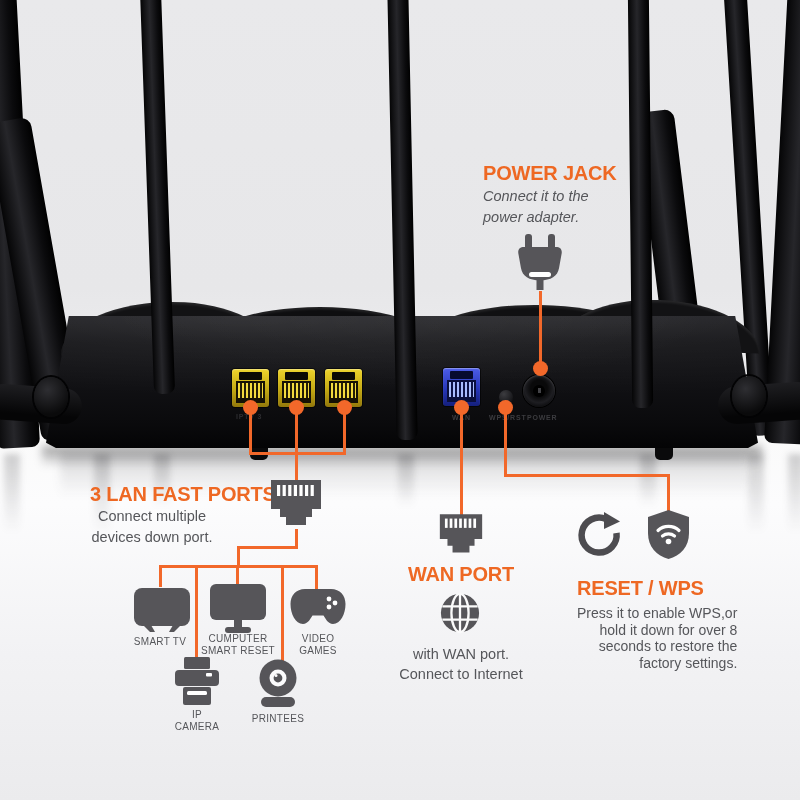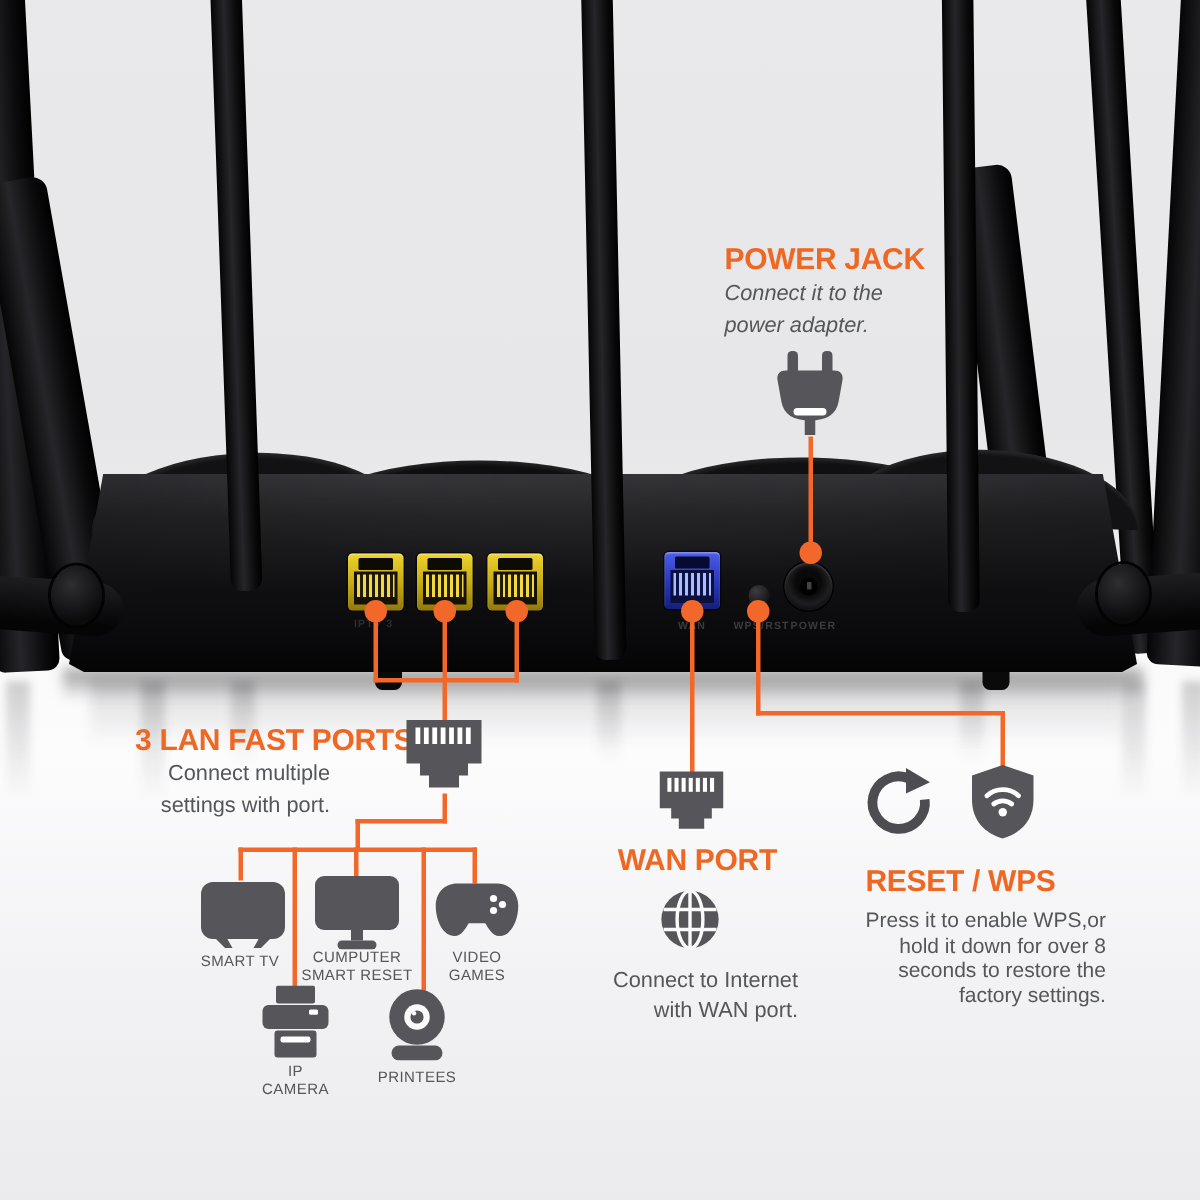--- a/index.html
+++ b/index.html
@@ -39,21 +39,21 @@
   .rj45.wan .pins{background:repeating-linear-gradient(90deg,#a9bdff 0 2px,#0d1346 2px 4px);}
   .plabel{position:absolute;color:#6a6a6f;opacity:.5;font-size:7px;font-weight:bold;letter-spacing:.8px;white-space:nowrap;}
   
   .line{position:absolute;background:var(--accent);}
   .dot{position:absolute;width:15px;height:15px;border-radius:50%;background:var(--accent);}
   .icon{position:absolute;line-height:0;}
   
   .head{position:absolute;color:var(--head);font-weight:bold;font-size:20px;letter-spacing:-.2px;white-space:nowrap;}
   .desc{position:absolute;color:var(--txt);font-size:14.5px;line-height:21px;white-space:nowrap;}
   .desc.small{font-size:14px;line-height:16.5px;}
-  .desc.center,.head.center{text-align:right;}
+  .desc.center,.head.center{text-align:center;}
   .devlabel{position:absolute;color:var(--txt);font-size:10px;line-height:11.5px;letter-spacing:.3px;text-align:center;white-space:nowrap;}
   
   .shadowband{position:absolute;filter:blur(4px);}
   .aref{position:absolute;top:454px;width:16px;height:88px;filter:blur(3px);
     background:linear-gradient(180deg,rgba(30,30,34,.20),rgba(30,30,34,0) 90%);}
 </style>
 </head>
 <body>
 
 <div id="stage">
@@ -163,21 +163,21 @@
   </div>
   <div class="head" style="left:483px;top:162px;">POWER JACK</div>
   <div class="desc" style="left:483px;top:186px;font-style:italic;">
     <div>Connect it to the</div>
     <div>power adapter.</div>
   </div>
 
   <div class="head" style="left:90px;top:483px;">3 LAN FAST PORTS</div>
   <div class="desc center" style="left:84px;top:506px;width:136px;">
     <div>Connect multiple</div>
-    <div>settings with port.</div>
+    <div>devices down port.</div>
   </div>
   <div class="icon" style="left:270px;top:480px;z-index:9;">
     <svg width="52" height="50" viewBox="0 0 52 50">
       <path fill="#565559" d="M1,0 h50 v29 h-9 v8 h-6 v8 H16 v-8 h-6 v-8 H1 z"></path>
       <g fill="#ffffff">
         <rect x="7.0" y="5" width="3.2" height="11"></rect>
           <rect x="12.6" y="5" width="3.2" height="11"></rect>
         <rect x="18.2" y="5" width="3.2" height="11"></rect>
           <rect x="23.8" y="5" width="3.2" height="11"></rect>
         <rect x="29.4" y="5" width="3.2" height="11"></rect>
@@ -275,22 +275,22 @@
       <circle cx="22" cy="22" r="20" fill="#565559"></circle>
       <g stroke="#fafafa" stroke-width="2.4" fill="none">
         <ellipse cx="22" cy="22" rx="9" ry="20"></ellipse>
         <line x1="22" y1="2" x2="22" y2="42"></line>
         <line x1="3.5" y1="15" x2="40.5" y2="15"></line>
         <line x1="3.5" y1="29" x2="40.5" y2="29"></line>
       </g>
     </svg>
   </div>
   <div class="desc center" style="left:390px;top:644px;width:142px;font-size:14.5px;line-height:20px;">
+    <div>with WAN port.</div>
     <div>Connect to Internet</div>
-    <div>with WAN port.</div>
   </div>
 
   <div class="icon" style="left:574px;top:511px;z-index:9;">
     <svg width="48" height="46" viewBox="0 0 48 46">
       <path d="M32,8 A17.5,17.5 0 1 0 42.5,22" stroke="#4d4c50" stroke-width="6.5" fill="none"></path>
       <polygon points="30,1 46,10.5 30,18" fill="#4d4c50"></polygon>
     </svg>
   </div>
   <div class="icon" style="left:646px;top:509px;z-index:9;">
     <svg width="45" height="52" viewBox="0 0 45 52">

